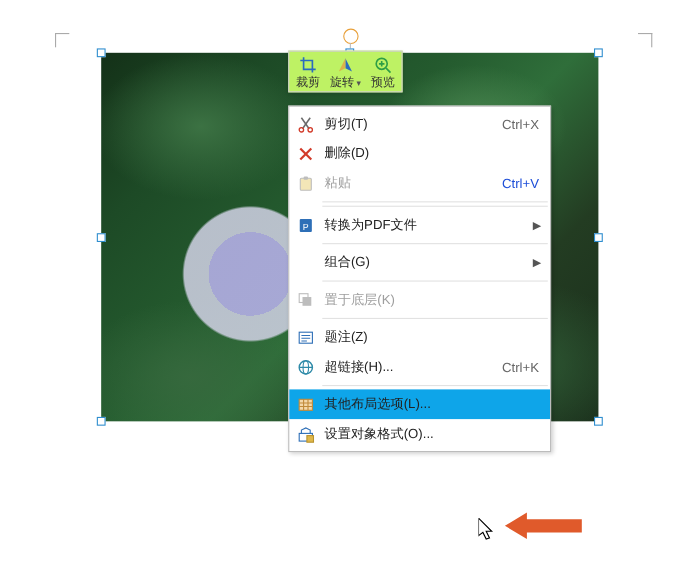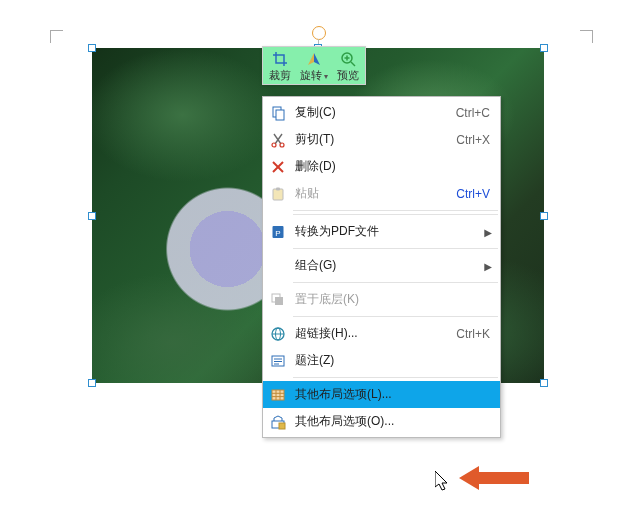--- a/index.html
+++ b/index.html
@@ -65,21 +65,21 @@
   }
   .rot-handle::after{
     content:"";
     position:absolute; top:12px; left:5px; width:1px; height:8px; background:#bbb;
   }
 
   
   .mini-toolbar{
     position:absolute;
     top:46px; left:262px;
-    background:#86efac;
+    background:#bef264;
     border:1px solid #cfcfcf;
     box-shadow:0 1px 3px rgba(0,0,0,0.15);
     display:flex;
     z-index:5;
   }
   .mini-btn{
     width:34px;
     padding:3px 0 2px 0;
     text-align:center;
     font-size:11px;
@@ -205,30 +205,20 @@
           <line x1="7" y1="4.5" x2="7" y2="9.5" stroke="#2e9e46" stroke-width="1.5"></line>
           <line x1="4.5" y1="7" x2="9.5" y2="7" stroke="#2e9e46" stroke-width="1.5"></line>
         </svg>
     </span>
     <span class="mini-label">预览</span>
   </div>
 </div>
 
 <div class="context-menu" id="ctxmenu">
   <div class="icon-gutter"></div>
-<div class="menu-item">
-      <span class="icon-slot">
-        <svg width="16" height="16">
-          <rect x="3" y="2" width="8" height="10" fill="#fff" stroke="#2e6fb7"></rect>
-          <rect x="6" y="5" width="8" height="10" fill="#fff" stroke="#2e6fb7"></rect>
-        </svg>
-      </span>
-      <span>复制(C)</span>
-      <span class="shortcut">Ctrl+C</span>
-    </div>
     <div class="menu-item">
       <span class="icon-slot">
         <svg width="16" height="16">
           <line x1="4" y1="2" x2="11" y2="12" stroke="#6b6b6b" stroke-width="1.4"></line>
           <line x1="12" y1="2" x2="5" y2="12" stroke="#6b6b6b" stroke-width="1.4"></line>
           <circle cx="4" cy="13" r="2" fill="none" stroke="#d23b2a" stroke-width="1.2"></circle>
           <circle cx="12" cy="13" r="2" fill="none" stroke="#d23b2a" stroke-width="1.2"></circle>
         </svg>
       </span>
       <span>剪切(T)</span>
@@ -278,38 +268,38 @@
           <rect x="2" y="2" width="8" height="8" fill="#fff" stroke="#bdbdbd"></rect>
           <rect x="5" y="5" width="8" height="8" fill="#bdbdbd"></rect>
         </svg>
       </span>
       <span>置于底层(K)</span>
     </div>
     <div class="menu-sep"></div>
     <div class="menu-item">
       <span class="icon-slot">
         <svg width="16" height="16">
-          <circle cx="8" cy="8" r="6" fill="none" stroke="#2e8aa8" stroke-width="1.3"></circle>
-          <ellipse cx="8" cy="8" rx="2.5" ry="6" fill="none" stroke="#2e8aa8" stroke-width="1"></ellipse>
-          <line x1="2" y1="8" x2="14" y2="8" stroke="#2e8aa8"></line>
-        </svg>
-      </span>
-      <span>超链接(H)...</span>
-      <span class="shortcut">Ctrl+K</span>
-    </div>
-    <div class="menu-item">
-      <span class="icon-slot">
-        <svg width="16" height="16">
           <rect x="2" y="3" width="12" height="10" fill="#fff" stroke="#2e6fb7"></rect>
           <line x1="4" y1="6" x2="12" y2="6" stroke="#2e6fb7"></line>
           <line x1="4" y1="8.5" x2="12" y2="8.5" stroke="#2e6fb7"></line>
           <line x1="4" y1="11" x2="9" y2="11" stroke="#2e6fb7"></line>
         </svg>
       </span>
       <span>题注(Z)</span>
+    </div>
+    <div class="menu-item">
+      <span class="icon-slot">
+        <svg width="16" height="16">
+          <circle cx="8" cy="8" r="6" fill="none" stroke="#2e8aa8" stroke-width="1.3"></circle>
+          <ellipse cx="8" cy="8" rx="2.5" ry="6" fill="none" stroke="#2e8aa8" stroke-width="1"></ellipse>
+          <line x1="2" y1="8" x2="14" y2="8" stroke="#2e8aa8"></line>
+        </svg>
+      </span>
+      <span>超链接(H)...</span>
+      <span class="shortcut">Ctrl+K</span>
     </div>
     <div class="menu-sep"></div>
     <div class="menu-item highlight">
       <span class="icon-slot">
         <svg width="16" height="16">
           <rect x="2" y="3" width="12" height="10" fill="#f4d7a8" stroke="#c08a3a"></rect>
           <line x1="2" y1="6.3" x2="14" y2="6.3" stroke="#c08a3a"></line>
           <line x1="2" y1="9.6" x2="14" y2="9.6" stroke="#c08a3a"></line>
           <line x1="6" y1="3" x2="6" y2="13" stroke="#c08a3a"></line>
           <line x1="10" y1="3" x2="10" y2="13" stroke="#c08a3a"></line>
@@ -318,21 +308,21 @@
       <span>其他布局选项(L)...</span>
     </div>
     <div class="menu-item">
       <span class="icon-slot">
         <svg width="16" height="16">
           <rect x="2" y="7" width="12" height="7" fill="#fff" stroke="#2e6fb7"></rect>
           <path d="M4 7 V4 L8 2 L12 4 V7" fill="none" stroke="#2e6fb7"></path>
           <rect x="9" y="9" width="6" height="6" fill="#e0b84a" stroke="#b8922e"></rect>
         </svg>
       </span>
-      <span>其他布局选项(O)...</span>
+      <span>设置对象格式(O)...</span>
     </div>
   </div>
 
 <div class="big-arrow">
   <svg width="70" height="26">
     <polygon points="0,13 20,1 20,7 70,7 70,19 20,19 20,25" fill="#e05a2b"></polygon>
   </svg>
 </div>
 
 <div class="cursor">

